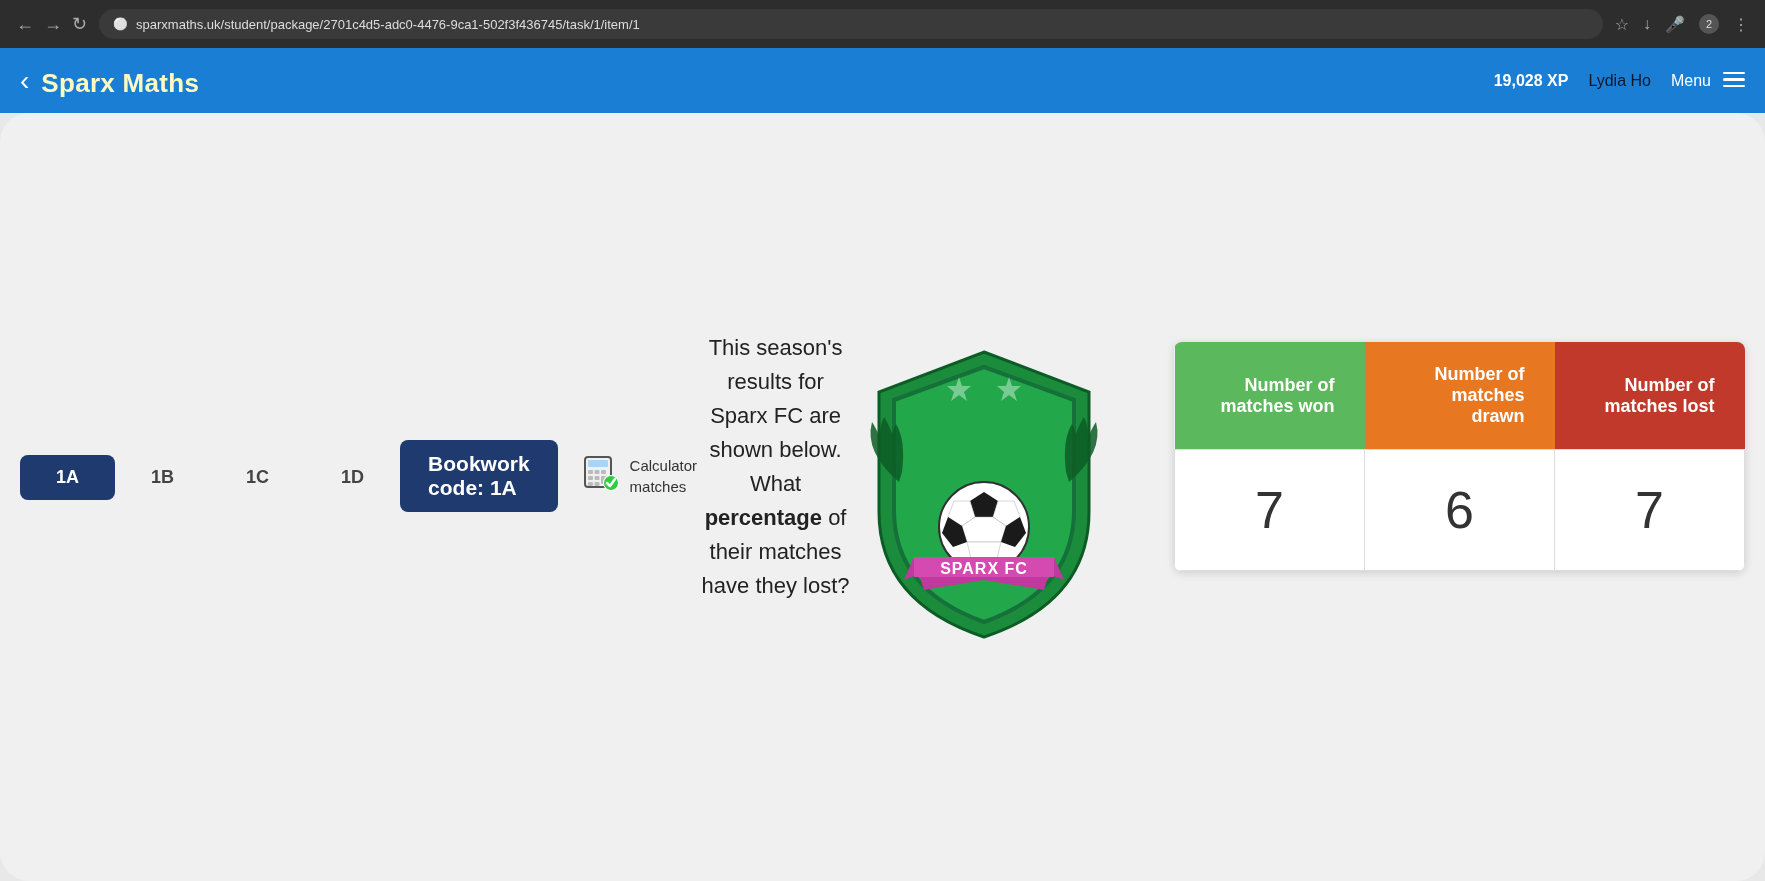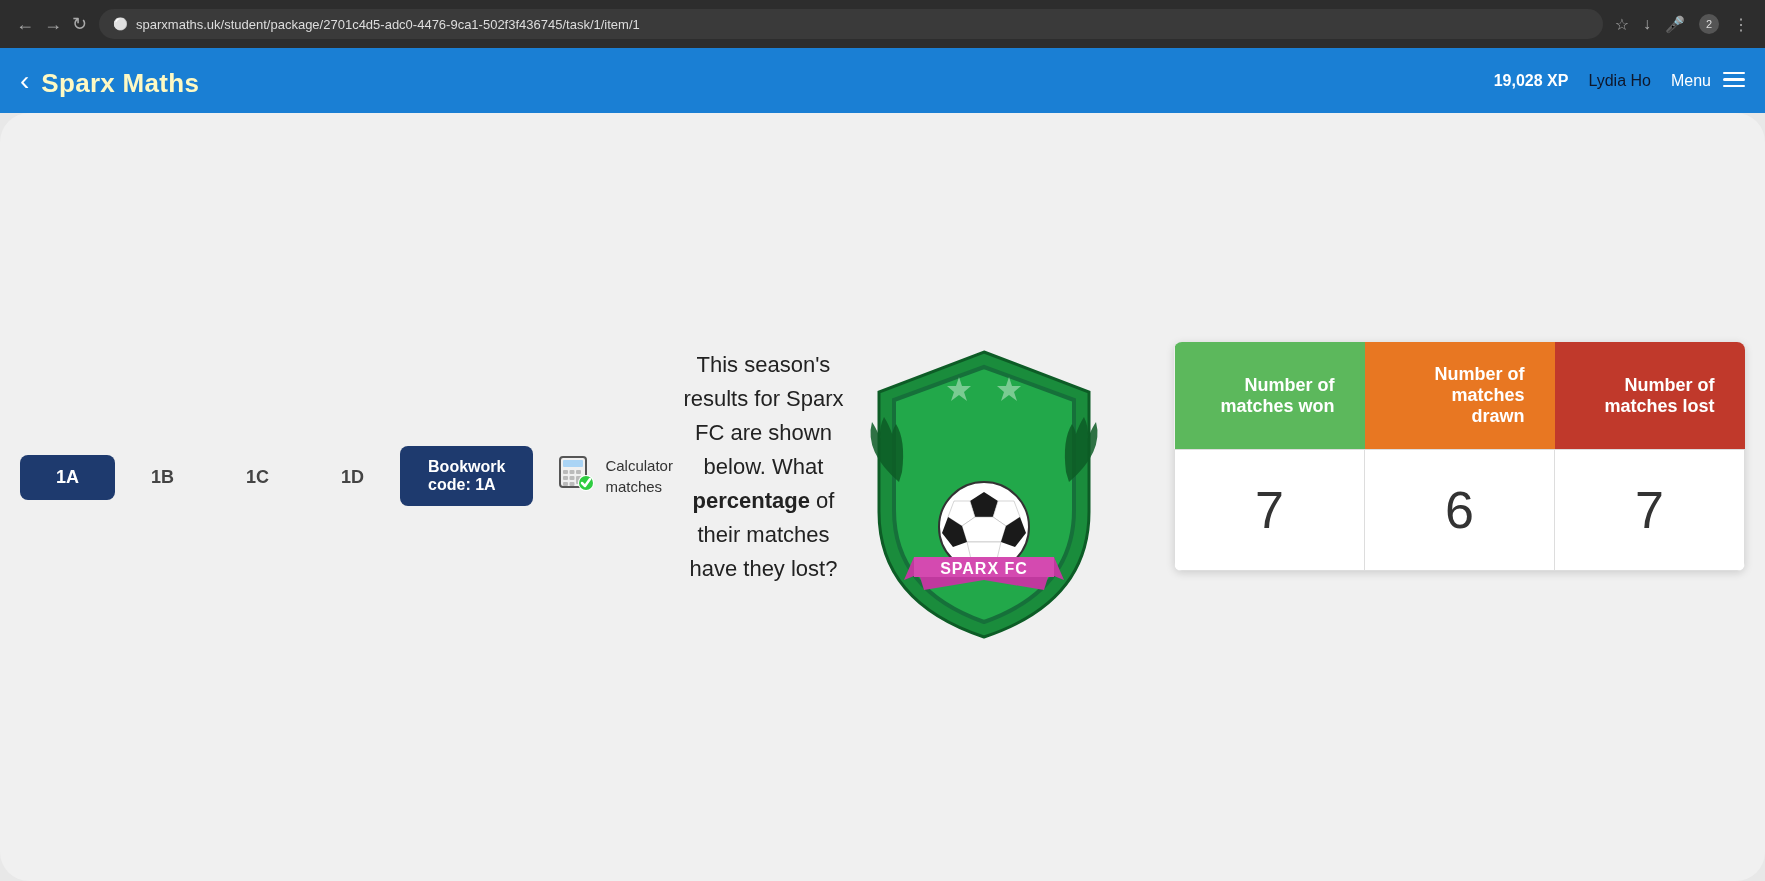--- a/index.html
+++ b/index.html
@@ -178,21 +178,21 @@
       display: flex;
       align-items: center;
       gap: 24px;
       margin-bottom: 32px;
     }
     .bookwork-code {
       background: #1e3a6e;
       color: white;
       padding: 12px 28px;
       border-radius: 8px;
-      font-size: 16px;
+      font-size: 21px;
       font-weight: 600;
     }
     .calculator-info {
       display: flex;
       align-items: center;
       gap: 10px;
     }
     .calc-text {
       font-size: 15px;
       color: #333;

